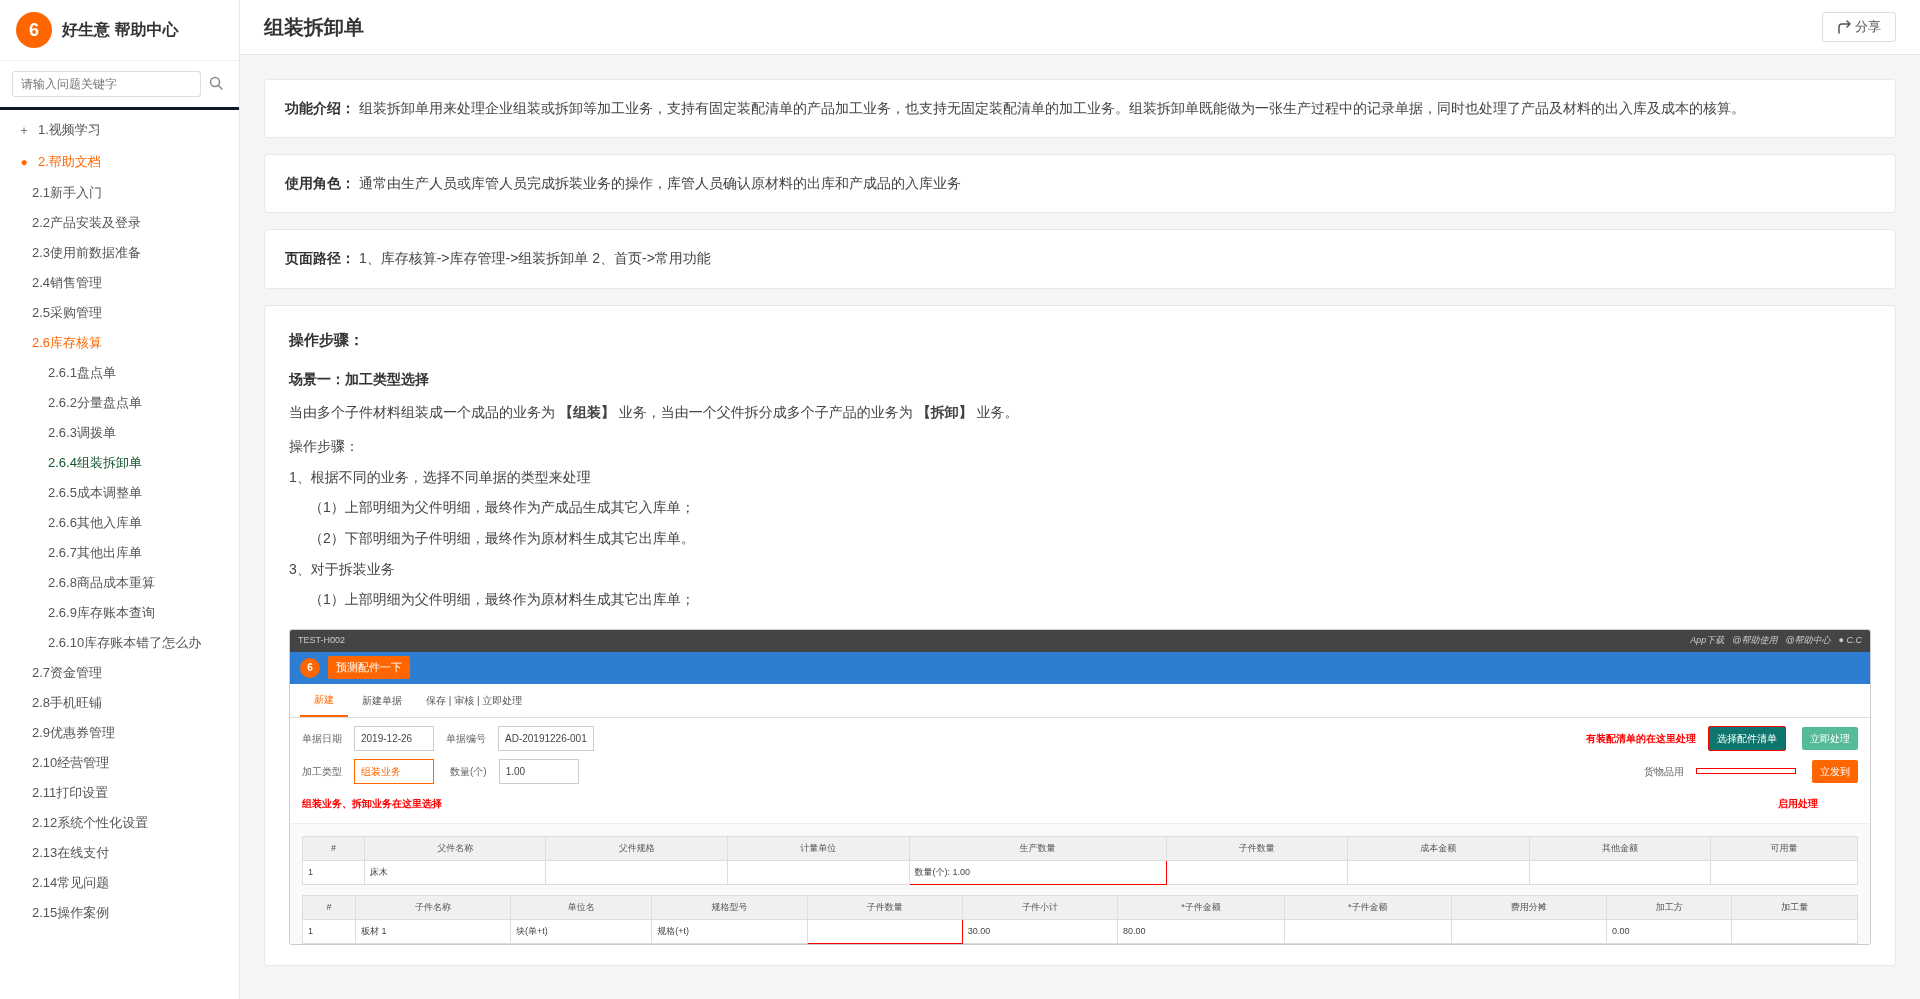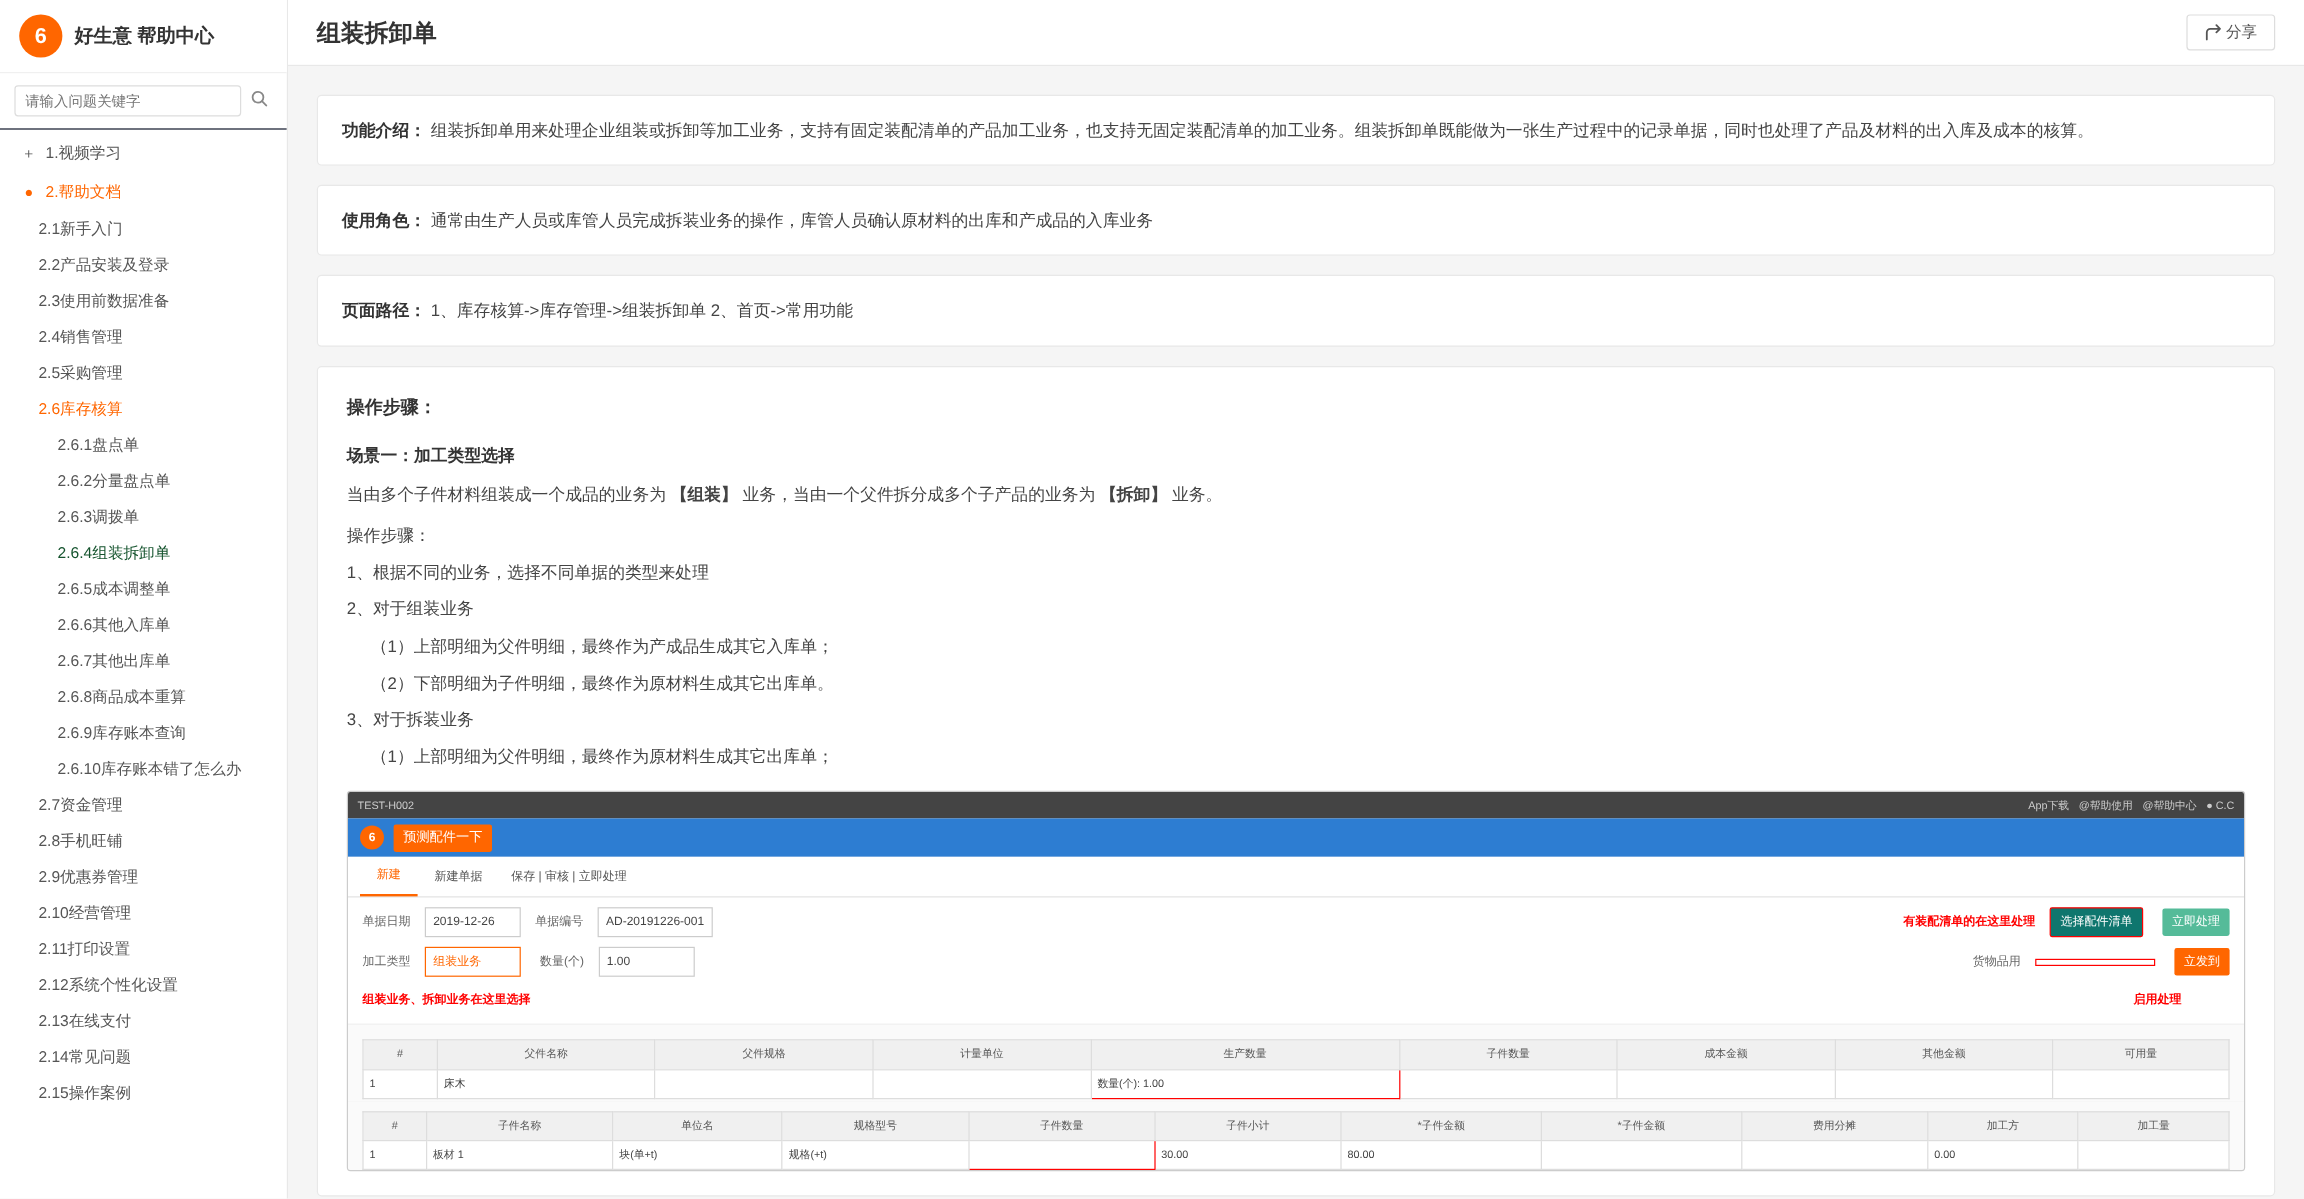--- a/index.html
+++ b/index.html
@@ -41,23 +41,23 @@
     }
     
     .sidebar-brand {
       font-size: 16px;
       font-weight: bold;
       color: #333;
     }
     
     .search-box {
       padding: 10px 12px;
-      border-bottom: 1px solid #0f172a;
-      display: flex;
-      align-items: flex-start;
+      border-bottom: 3px solid #0f172a;
+      display: flex;
+      align-items: flex-end;
     }
     
     .search-box input {
       flex: 1;
       border: 1px solid #ddd;
       border-radius: 3px;
       padding: 5px 8px;
       font-size: 12px;
       outline: none;
       color: #999;
@@ -398,32 +398,31 @@
         <span>当由多个子件材料组装成一个成品的业务为</span>
         <strong>【组装】</strong>
         <span>业务，当由一个父件拆分成多个子产品的业务为</span>
         <strong>【拆卸】</strong>
         <span>业务。</span>
       </p>
 
       <p style="margin-top:8px;">操作步骤：</p>
 
       <p>1、根据不同的业务，选择不同单据的类型来处理</p>
-      <p>2、对于组装业务</p>
       <p class="indent-1">（1）上部明细为父件明细，最终作为产成品生成其它入库单；</p>
       <p class="indent-1">（2）下部明细为子件明细，最终作为原材料生成其它出库单。</p>
       <p>3、对于拆装业务</p>
       <p class="indent-1">（1）上部明细为父件明细，最终作为原材料生成其它出库单；</p>
 
       <div class="screenshot-container">
         <div class="screenshot-inner">
 
           <div class="mock-status-bar-top">
             <span>TEST-H002</span>
-            <span style="margin-left:auto; display:flex; gap:8px;">
+            <span style="margin-left:auto; display:flex; gap:8px;font-style:italic;">
               <span>App下载</span>
               <span>@帮助使用</span>
               <span>@帮助中心</span>
               <span>● C.C</span>
             </span>
           </div>
 
           <div class="mock-app-bar">
             <div class="mock-app-bar-logo">6</div>
             <span style="color:white; font-size:11px; background:#f60; padding:1px 8px; border-radius:2px;">预测配件一下</span>

